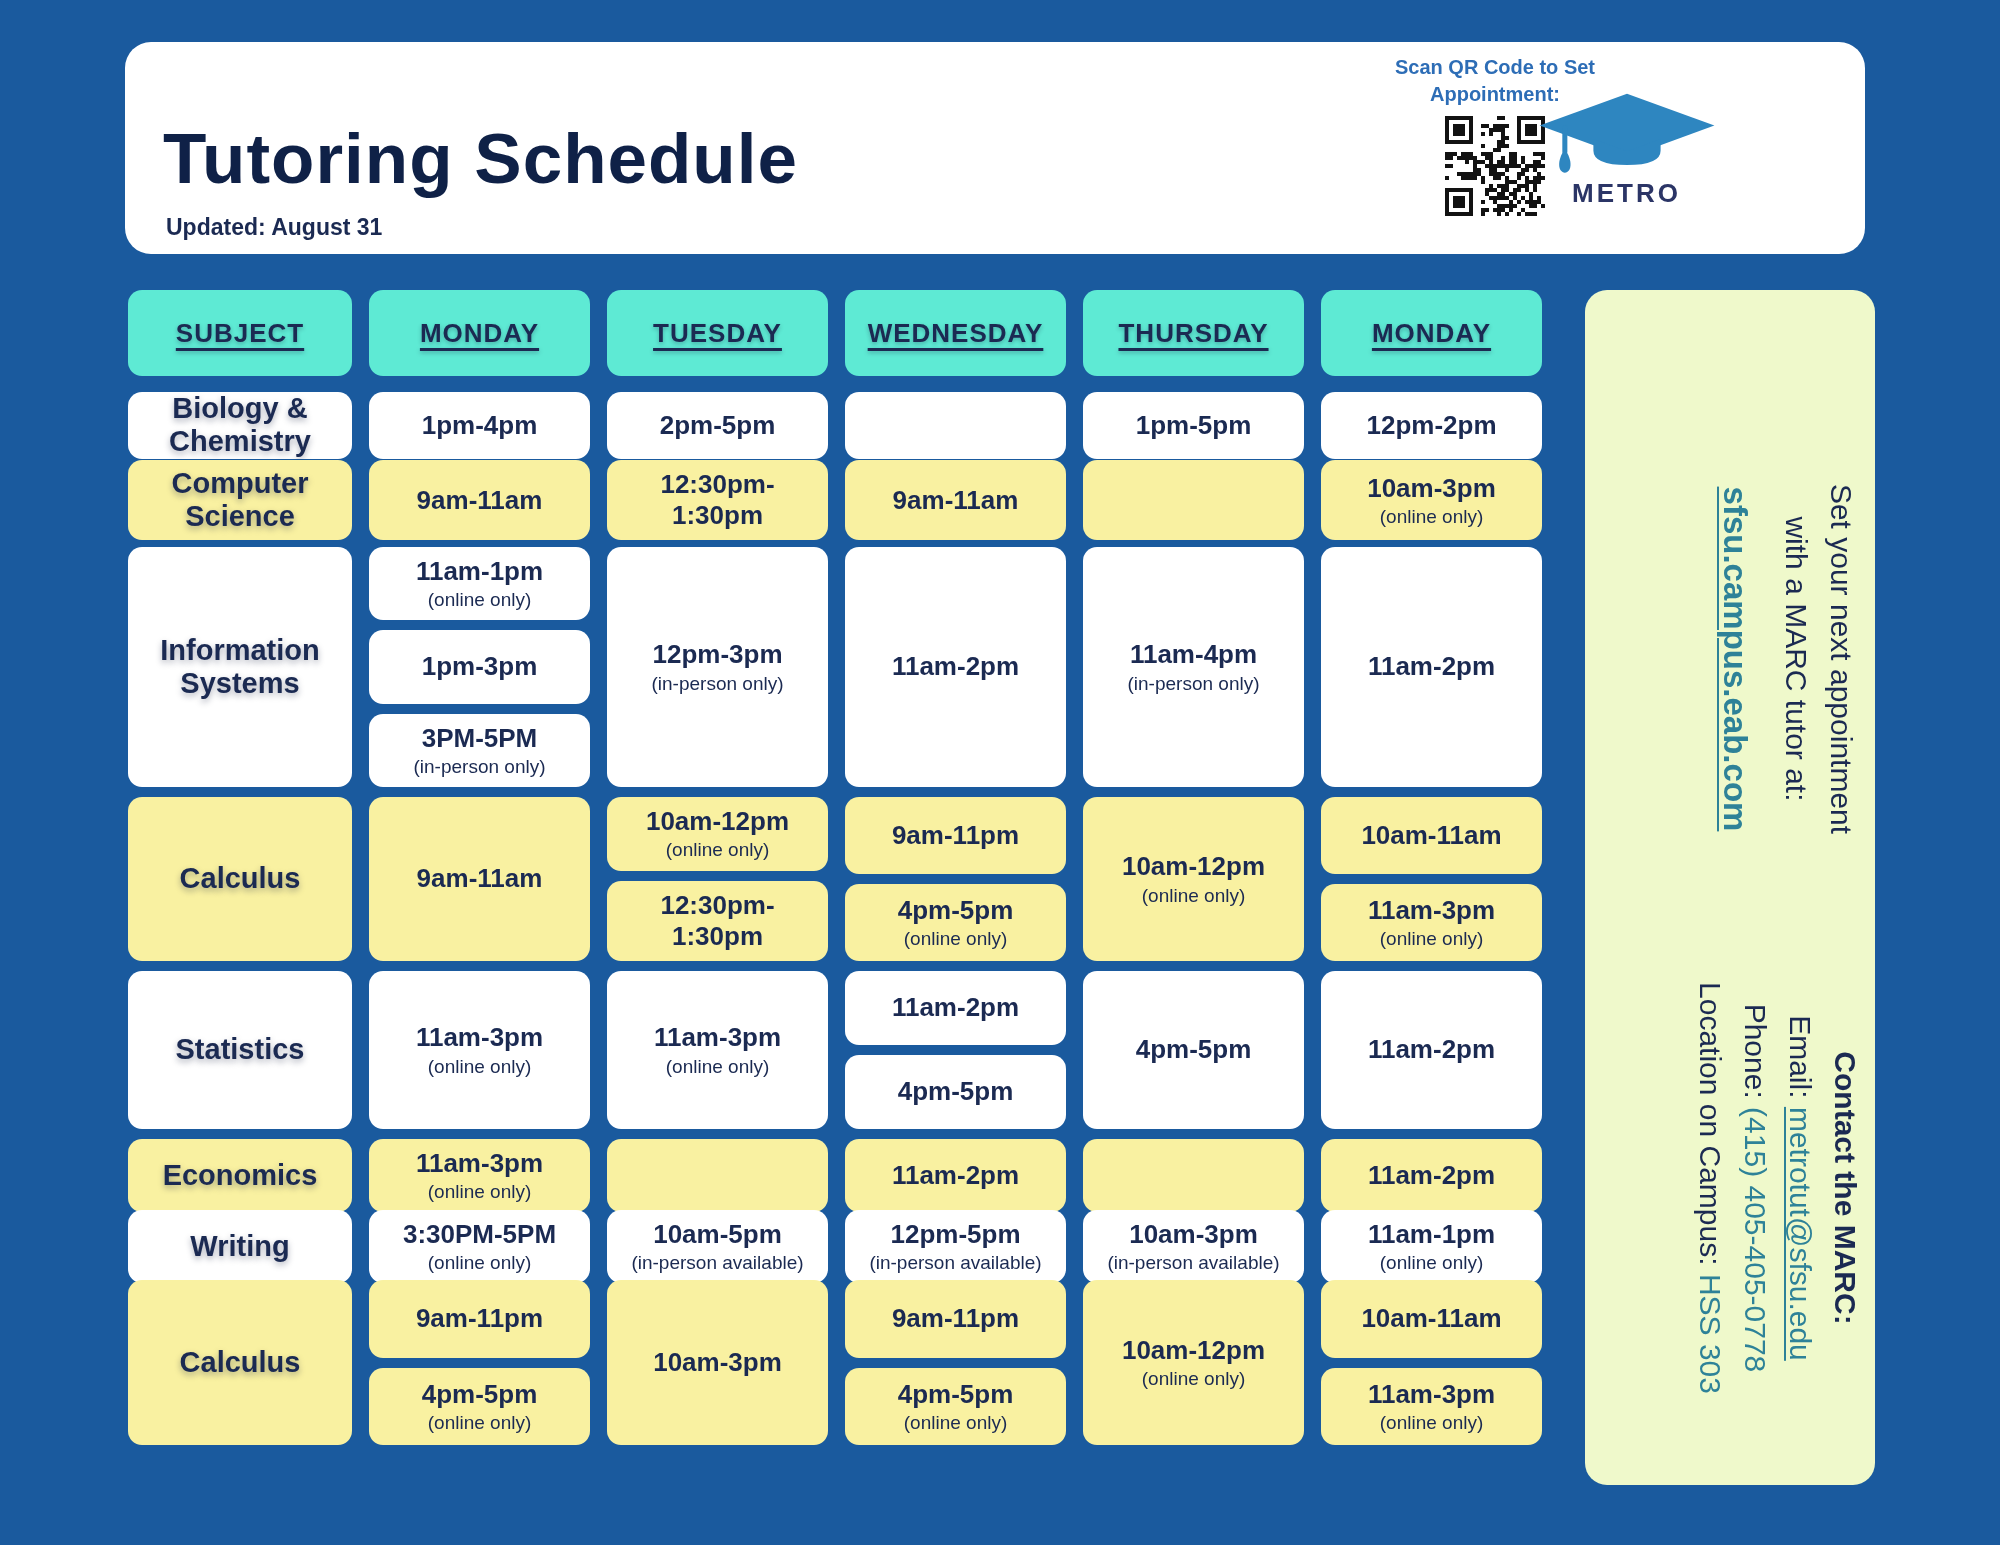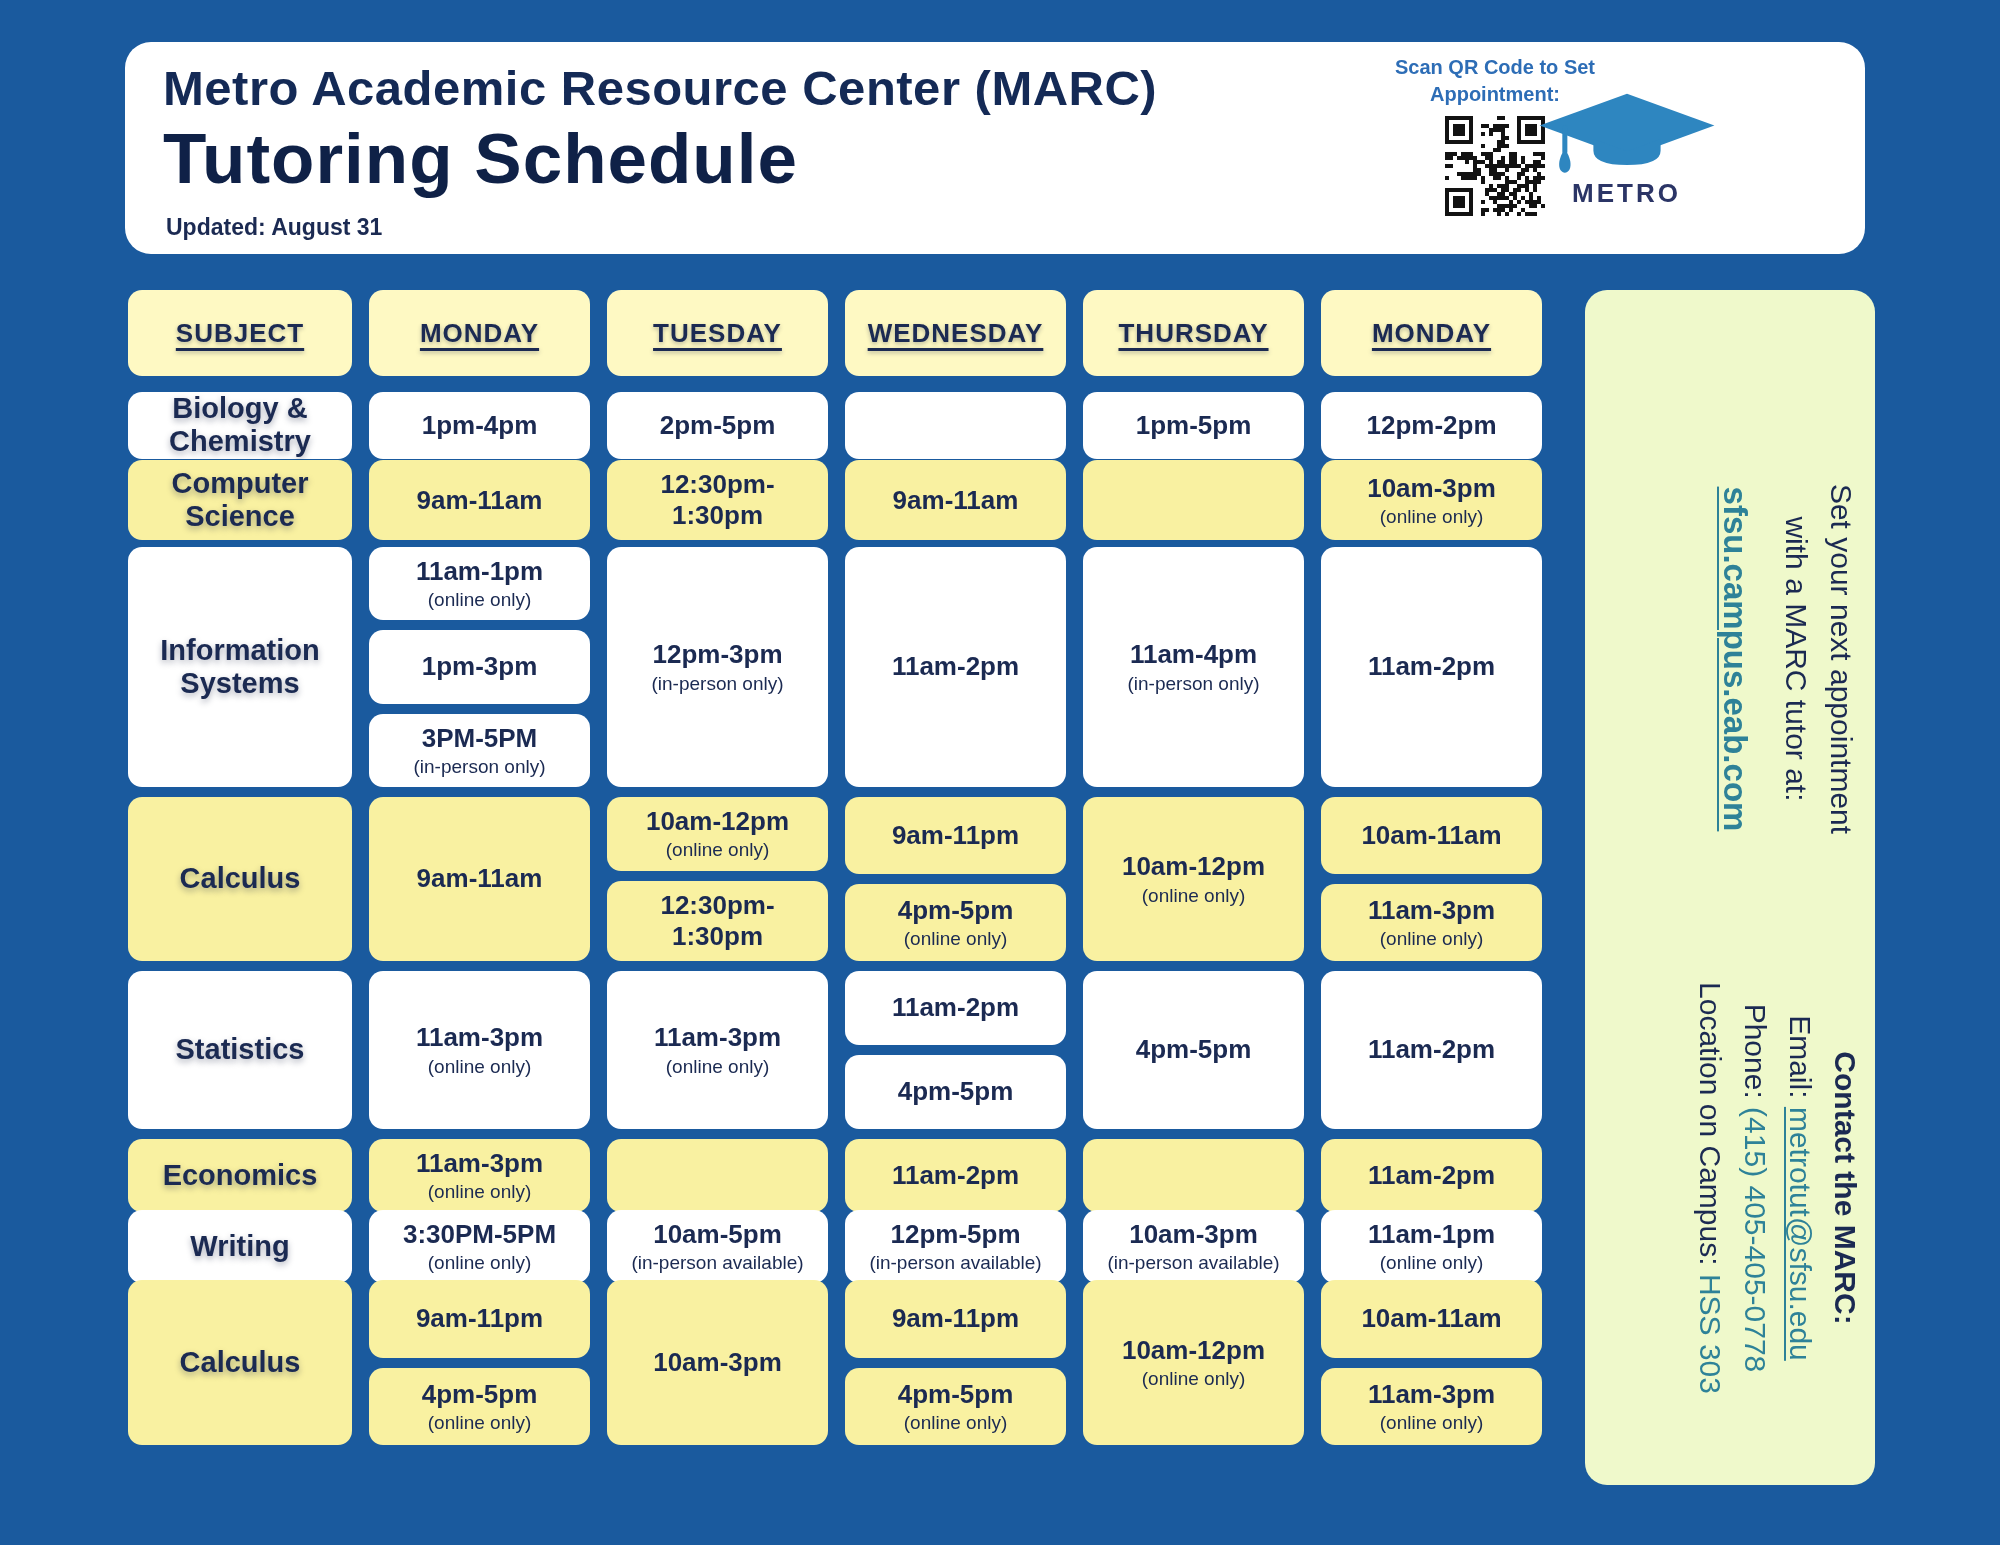--- a/index.html
+++ b/index.html
@@ -14,21 +14,21 @@
   .qr-block{position:absolute;left:1235px;top:12px;width:270px;text-align:center;}
   .qr-label{font-size:20px;line-height:1.35;font-weight:600;color:#2d6db6;}
   .qr-svg{margin-top:8px;}
   .logo-block{position:absolute;left:1394px;top:50px;width:215px;text-align:center;}
   .logo-text{font-size:26px;font-weight:800;letter-spacing:3px;color:#2b3566;margin-top:-2px;}
 
   
   .grid{position:absolute;left:128px;top:290px;}
   .row{display:grid;grid-template-columns:224px repeat(5,221px);column-gap:17px;margin-bottom:10px;}
   .header-row{height:86px;margin-bottom:16px;}
-  .hcell{background:#fef9c3;border-radius:14px;display:flex;align-items:center;justify-content:center;
+  .hcell{background:#5eead4;border-radius:14px;display:flex;align-items:center;justify-content:center;
          font-size:26px;font-weight:800;color:#1b2a52;letter-spacing:1px;
          text-shadow:0 2px 4px rgba(20,30,60,.3);}
   .hcell span{text-decoration:underline;text-underline-offset:6px;text-decoration-thickness:3px;}
   .subject{border-radius:14px;display:flex;align-items:center;justify-content:center;text-align:center;
            font-size:29px;font-weight:800;color:#1b2a52;line-height:1.15;padding:0 10px;
            text-shadow:0 3px 6px rgba(20,30,60,.35);}
   .cell{display:flex;flex-direction:column;gap:10px;}
   .slot{flex:1;border-radius:14px;display:flex;flex-direction:column;align-items:center;justify-content:center;
         padding:9px 10px;text-align:center;}
   .white{background:#ffffff;}
@@ -46,21 +46,20 @@
   .contact-title{font-weight:600;}
   .teal{color:#2e8298;}
   .teal-link{color:#2e8298;text-decoration:underline;text-underline-offset:4px;text-decoration-thickness:2px;cursor:pointer;}
 </style>
 </head>
 <body>
 
 <div class="page">
 
   <div class="card">
-    <div class="card-title">Metro Academic Resource Center (MARC)</div>
     <div class="card-subtitle">Tutoring Schedule</div>
     <div class="card-updated">Updated: August 31</div>
 
     <div class="qr-block">
       <div class="qr-label">Scan QR Code to Set Appointment:</div>
       <svg id="qr-svg" class="qr-svg" width="100" height="100" viewBox="0 0 100 100">
           <rect x="0" y="0" width="100" height="100" fill="#ffffff"></rect>
           <g fill="#121212">
             <rect x="52" y="0" width="4" height="4"></rect>
             <rect x="56" y="0" width="4" height="4"></rect>

